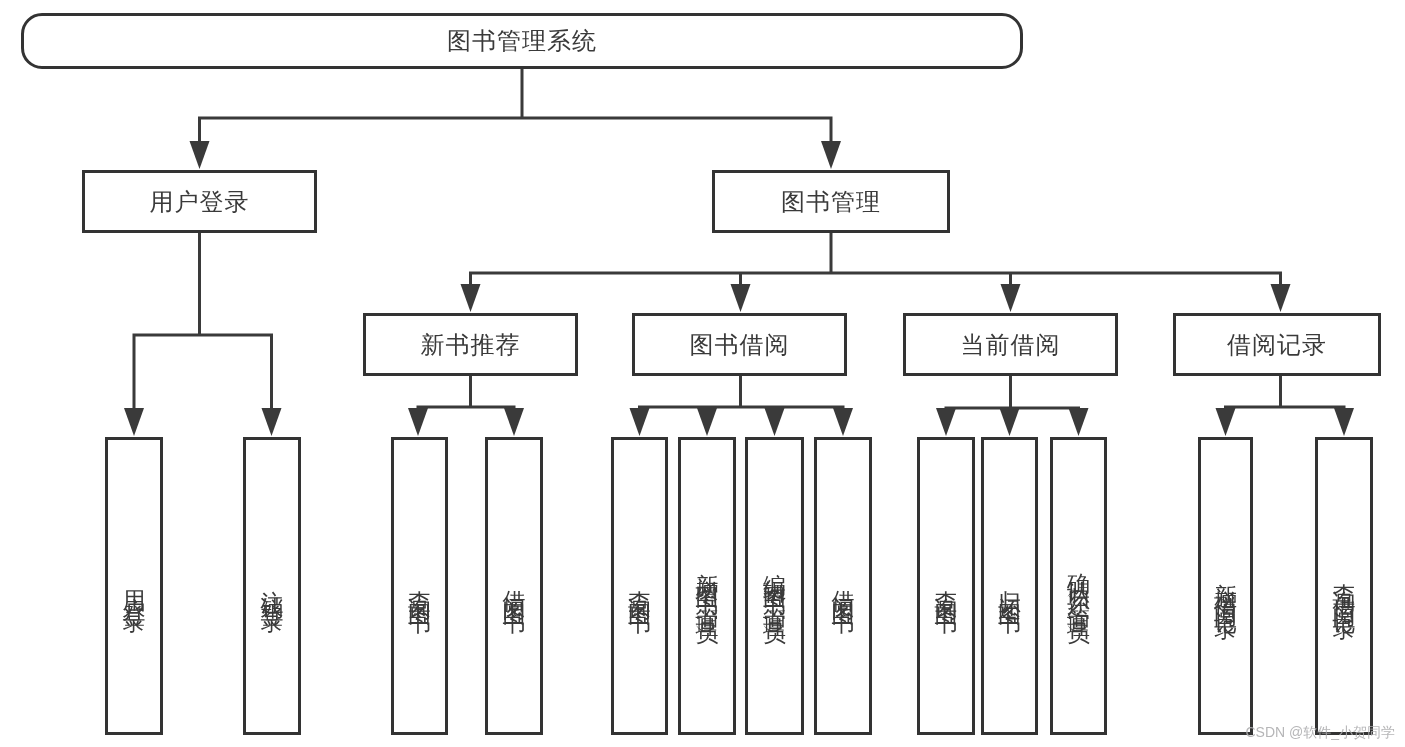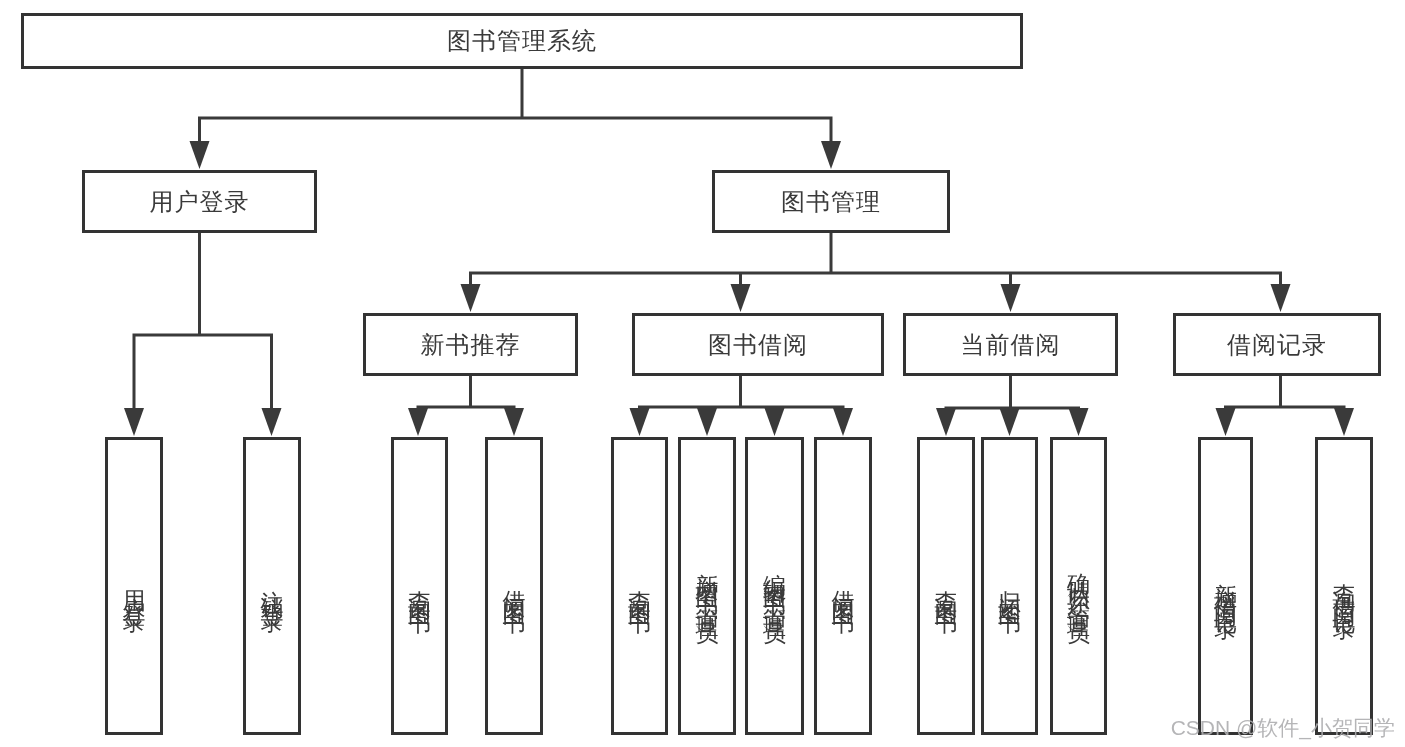--- a/index.html
+++ b/index.html
@@ -52,46 +52,46 @@
   .vnode .vlabel {
     writing-mode: vertical-rl;
     text-orientation: mixed;
     font-size: 23px;
     letter-spacing: 7px;
     line-height: 1;
     color: #3a3a3a;
     white-space: nowrap;
   }
   
-  #node-root            { left: 21px;   top: 13px;  width: 1002px; height: 56px; }
+  #node-root            { left: 21px;   top: 13px;  width: 1002px; height: 56px; border-radius: 21px; }
   #node-user-login      { left: 82px;   top: 170px; width: 235px;  height: 63px; }
   #node-book-management { left: 712px;  top: 170px; width: 238px;  height: 63px; align-items: center; }
   #node-new-book-recommend { left: 363px;  top: 313px; width: 215px; height: 63px; }
-  #node-book-borrow        { left: 632px;  top: 313px; width: 252px; height: 63px; }
+  #node-book-borrow        { left: 632px;  top: 313px; width: 215px; height: 63px; }
   #node-current-borrow     { left: 903px;  top: 313px; width: 215px; height: 63px; }
   #node-borrow-records     { left: 1173px; top: 313px; width: 208px; height: 63px; }
   
   #leaf-user-login          { left: 105px;  width: 58px; }
   #leaf-logout              { left: 243px;  width: 58px; }
   #leaf-query-books-1       { left: 391px;  width: 57px; }
   #leaf-borrow-books-1      { left: 485px;  width: 58px; }
   #leaf-query-books-2       { left: 611px;  width: 57px; }
   #leaf-add-book-admin      { left: 678px;  width: 58px; }
   #leaf-edit-book-admin     { left: 745px;  width: 59px; }
   #leaf-borrow-books-2      { left: 814px;  width: 58px; }
   #leaf-query-books-3       { left: 917px;  width: 58px; }
   #leaf-return-book         { left: 981px;  width: 57px; }
   #leaf-confirm-return-admin{ left: 1050px; width: 57px; }
   #leaf-add-borrow-record   { left: 1198px; width: 55px; }
   #leaf-query-borrow-record { left: 1315px; width: 58px; }
   #watermark {
     position: absolute;
     right: 10px;
     bottom: 5px;
-    font-size: 21px;
+    font-size: 14px;
     color: #aeaeb0;
     opacity: 0.9;
     z-index: 3;
     white-space: nowrap;
   }
 </style>
 </head>
 <body>
 
 <div id="canvas">

